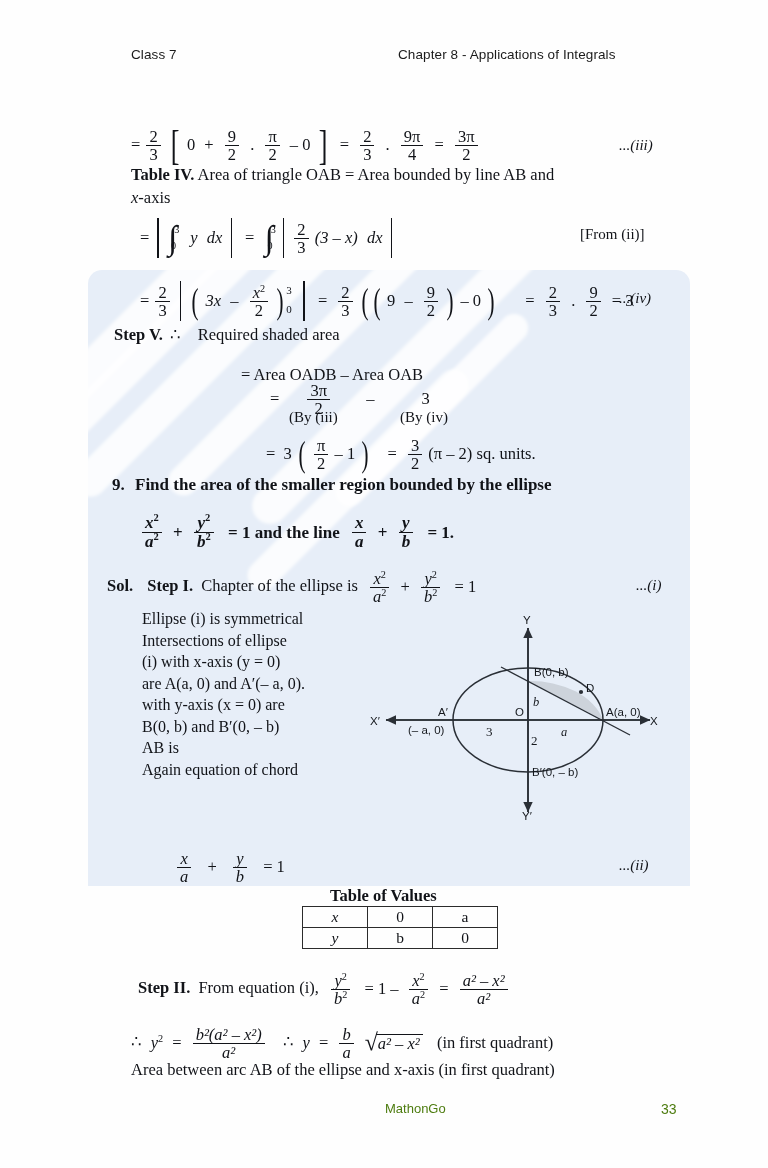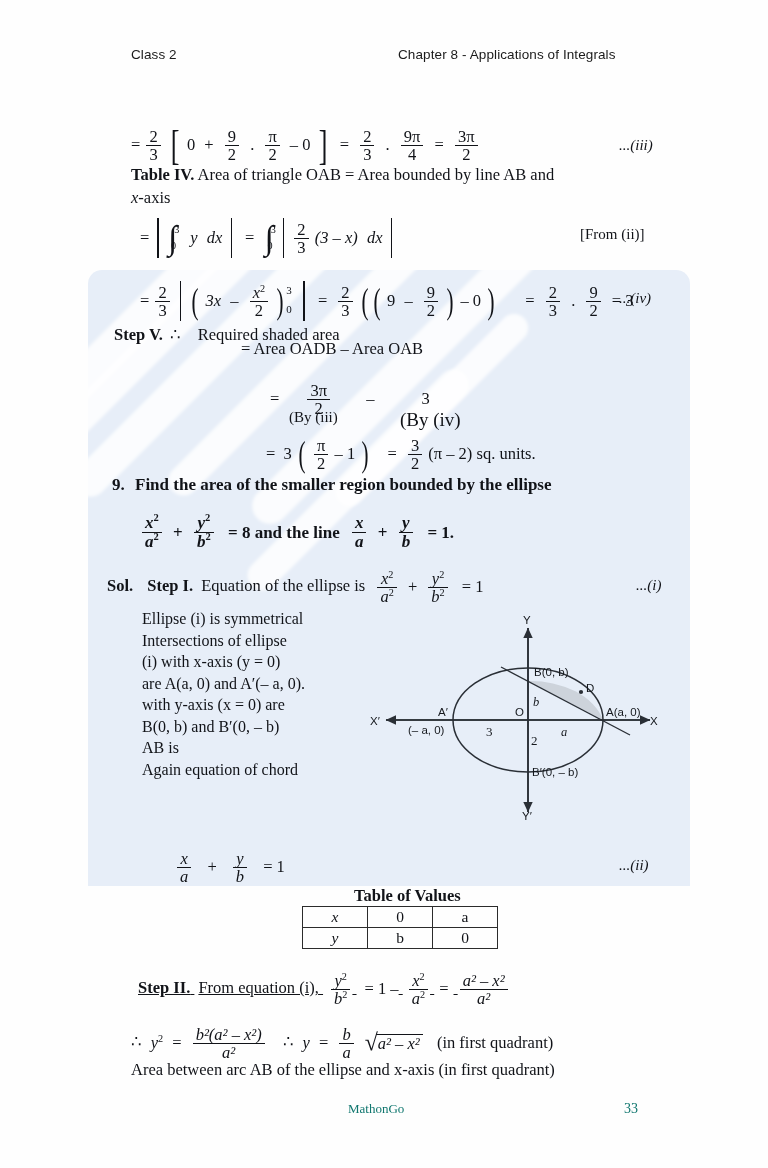--- a/index.html
+++ b/index.html
@@ -60,24 +60,25 @@
     color: #1a1a1a;
     letter-spacing: .1px;
     z-index: 5;
   }
   .hdr-left { left: 131px; }
   .hdr-right { left: 398px; }
 
   .ftr {
     position: absolute;
     top: 1101px;
-    font-family: Liberation Serif, serif;
+    font-family: Liberation Sans, sans-serif;
     font-size: 13px;
-    color: #0f766e;
+    color: #4d7c0f;
     z-index: 5;
+    margin-left: 37px;
   }
   .ftr-brand { left: 348px; }
   .ftr-page  { left: 624px; font-size: 14px; }
 
   
   .ln {
     position: absolute;
     z-index: 4;
     white-space: nowrap;
     font-size: 16.5px;
@@ -175,21 +176,20 @@
   }
 
   
   .tov-title {
     position: absolute;
     top: 886px;
     left: 330px;
     font-weight: bold;
     font-size: 16.5px;
     z-index: 4;
-    margin-left: 24px;
   }
   table.tov {
     position: absolute;
     top: 906px;
     left: 302px;
     border-collapse: collapse;
     z-index: 4;
     background: #fefefe;
   }
   table.tov td {
@@ -237,21 +237,21 @@
   <div class="watermark">
     <div class="wm-stripe" style="left:-10px; top:-120px; width:36px; height:430px;"></div>
     <div class="wm-stripe" style="left:60px; top:-170px; width:30px; height:470px;"></div>
     <div class="wm-stripe" style="left:150px; top:-205px; width:34px; height:500px;"></div>
     <div class="wm-stripe" style="left:236px; top:-180px; width:30px; height:470px;"></div>
     <div class="wm-stripe" style="left:300px; top:-110px; width:36px; height:420px;"></div>
     <div class="wm-stripe" style="left:255px; top:60px; width:30px; height:300px;"></div>
     <div class="wm-stripe" style="left:330px; top:10px; width:28px; height:260px;"></div>
   </div>
 
-  <div class="hdr hdr-left">Class 2</div>
+  <div class="hdr hdr-left">Class 7</div>
   <div class="hdr hdr-right">Chapter 8 - Applications of Integrals</div>
 
   <div class="ln" style="left:131px; top:128px;">
     <span class="eqrow">=</span>
     <span class="frac">
       <span class="num">2</span>
       <span class="den">3</span>
     </span>
     <span class="bk">[</span>
     <span class="eqrow">0</span>
@@ -356,33 +356,33 @@
     </span>
     <span class="op">= 3</span>
   </div>
   <div class="ln" style="left:619px; top:291px; font-style:italic; font-size:15px;">...(iv)</div>
 
   <div class="ln" style="left:114px; top:327px;">
     <span class="b">Step V.</span>
     <span style="padding:0 3px;">∴</span>
     <span style="padding-left:10px;">Required shaded area</span>
   </div>
-  <div class="ln" style="left:241px; top:341px;">= Area OADB – Area OAB</div>
+  <div class="ln" style="left:241px; top:367px;">= Area OADB – Area OAB</div>
 
   <div class="ln" style="left:270px; top:382px;">
     <span class="eqrow">=</span>
     <span class="frac" style="margin-left:24px;">
       <span class="num">3π</span>
       <span class="den">2</span>
     </span>
     <span class="op" style="padding-left:30px;">–</span>
     <span class="eqrow" style="padding-left:38px;">3</span>
   </div>
   <div class="ln" style="left:289px; top:410px; font-size:15px;"><span class="it-wrap">(By (iii)</span></div>
-  <div class="ln" style="left:400px; top:410px; font-size:19px;"><span>(By (iv)</span></div>
+  <div class="ln" style="left:400px; top:410px; font-size:15px;"><span>(By (iv)</span></div>
 
   <div class="ln" style="left:266px; top:437px;">
     <span class="eqrow">=</span>
     <span class="eqrow" style="padding-left:4px;">3</span>
     <span class="bk2">(</span>
     <span class="frac">
       <span class="num">π</span>
       <span class="den">2</span>
     </span>
     <span class="eqrow">– 1</span>
@@ -402,37 +402,37 @@
   <div class="ln b" style="left:140px; top:514px; font-size:17px;">
     <span class="frac">
       <span class="num"><span class="it">x</span><sup class="ex">2</sup></span>
       <span class="den"><span class="it">a</span><sup class="ex">2</sup></span>
     </span>
     <span class="op">+</span>
     <span class="frac">
       <span class="num"><span class="it">y</span><sup class="ex">2</sup></span>
       <span class="den"><span class="it">b</span><sup class="ex">2</sup></span>
     </span>
-    <span class="eqrow" style="padding-left:8px;">= 8 and the line</span>
+    <span class="eqrow" style="padding-left:8px;">= 1 and the line</span>
     <span class="frac" style="margin-left:8px;">
       <span class="num it">x</span>
       <span class="den it">a</span>
     </span>
     <span class="op">+</span>
     <span class="frac">
       <span class="num it">y</span>
       <span class="den it">b</span>
     </span>
     <span class="eqrow" style="padding-left:8px;">= 1.</span>
   </div>
 
   <div class="ln" style="left:107px; top:570px;">
     <span class="b">Sol.</span>
     <span class="b" style="padding-left:10px;">Step I.</span>
-    <span style="padding-left:4px;">Equation of the ellipse is</span>
+    <span style="padding-left:4px;">Chapter of the ellipse is</span>
     <span class="frac" style="margin-left:8px;">
       <span class="num"><span class="it">x</span><sup class="ex">2</sup></span>
       <span class="den"><span class="it">a</span><sup class="ex">2</sup></span>
     </span>
     <span class="op">+</span>
     <span class="frac">
       <span class="num"><span class="it">y</span><sup class="ex">2</sup></span>
       <span class="den"><span class="it">b</span><sup class="ex">2</sup></span>
     </span>
     <span class="eqrow" style="padding-left:8px;">= 1</span>
@@ -514,21 +514,21 @@
       <td>a</td>
     </tr>
     <tr>
       <td class="it">y</td>
       <td>b</td>
       <td>0</td>
     </tr>
   </tbody>
     </table>
 
-  <div class="ln" style="left:138px; top:972px;text-decoration:underline;">
+  <div class="ln" style="left:138px; top:972px;">
     <span class="b">Step II.</span>
     <span style="padding-left:4px;">From equation (i),</span>
     <span class="frac" style="margin-left:8px;">
       <span class="num"><span class="it">y</span><sup class="ex">2</sup></span>
       <span class="den"><span class="it">b</span><sup class="ex">2</sup></span>
     </span>
     <span class="eqrow" style="padding-left:8px;">= 1 –</span>
     <span class="frac" style="margin-left:6px;">
       <span class="num"><span class="it">x</span><sup class="ex">2</sup></span>
       <span class="den"><span class="it">a</span><sup class="ex">2</sup></span>

